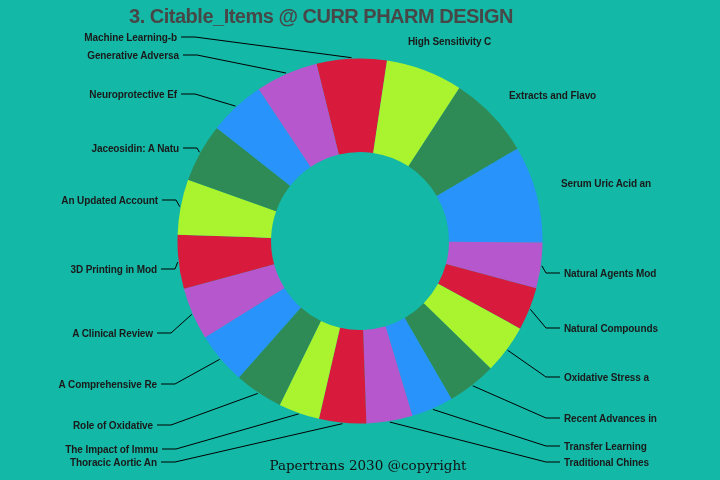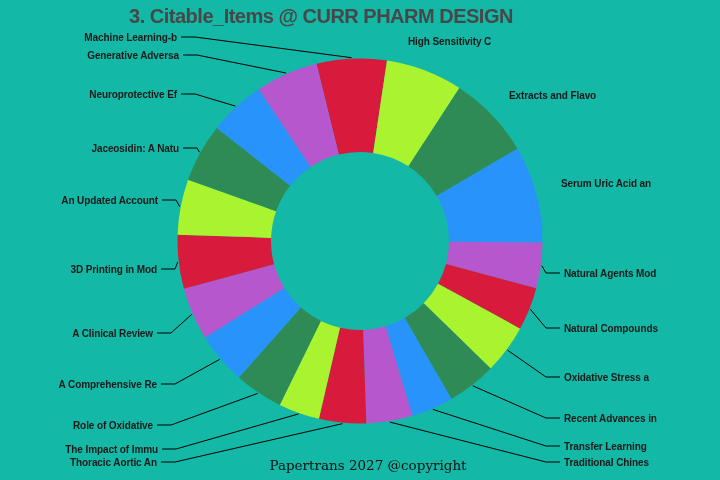--- a/index.html
+++ b/index.html
@@ -77,14 +77,14 @@
         <text x="153" y="428.5" text-anchor="end" class="slice-label">Role of Oxidative</text>
         <text x="157" y="387.5" text-anchor="end" class="slice-label">A Comprehensive Re</text>
         <text x="153" y="336.5" text-anchor="end" class="slice-label">A Clinical Review</text>
         <text x="157" y="272.5" text-anchor="end" class="slice-label">3D Printing in Mod</text>
         <text x="158" y="203.5" text-anchor="end" class="slice-label">An Updated Account</text>
         <text x="179" y="151.5" text-anchor="end" class="slice-label">Jaceosidin: A Natu</text>
         <text x="177" y="97.5" text-anchor="end" class="slice-label">Neuroprotective Ef</text>
         <text x="179" y="58.5" text-anchor="end" class="slice-label">Generative Adversa</text>
       </g>
     </svg>
-  <div class="footer-credit">Papertrans 2027 @copyright</div>
+  <div class="footer-credit">Papertrans 2030 @copyright</div>
 </div>
 
 </body></html>

